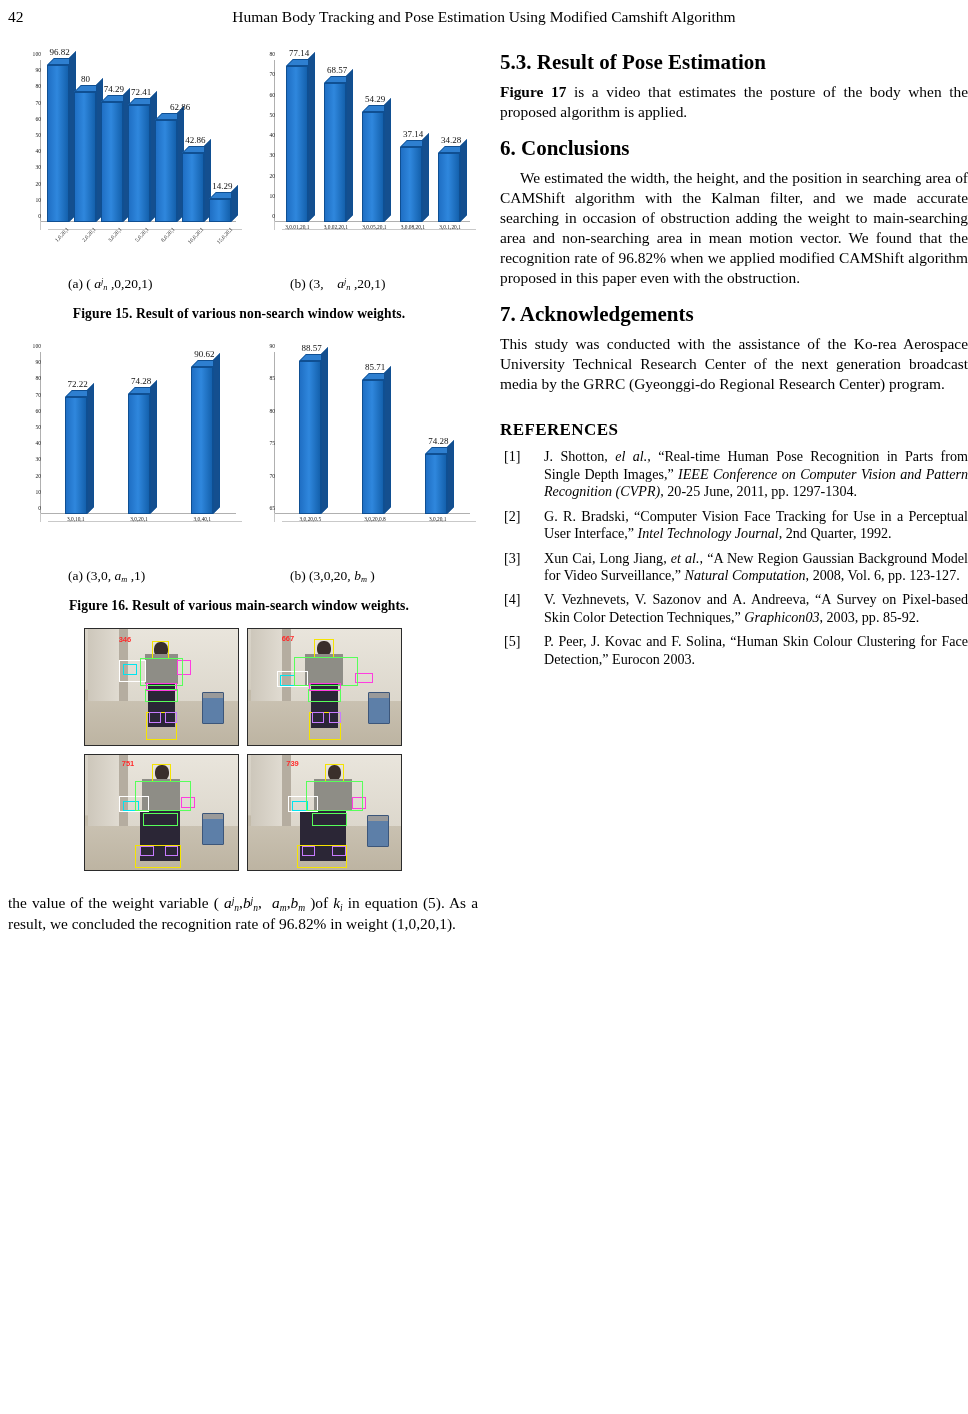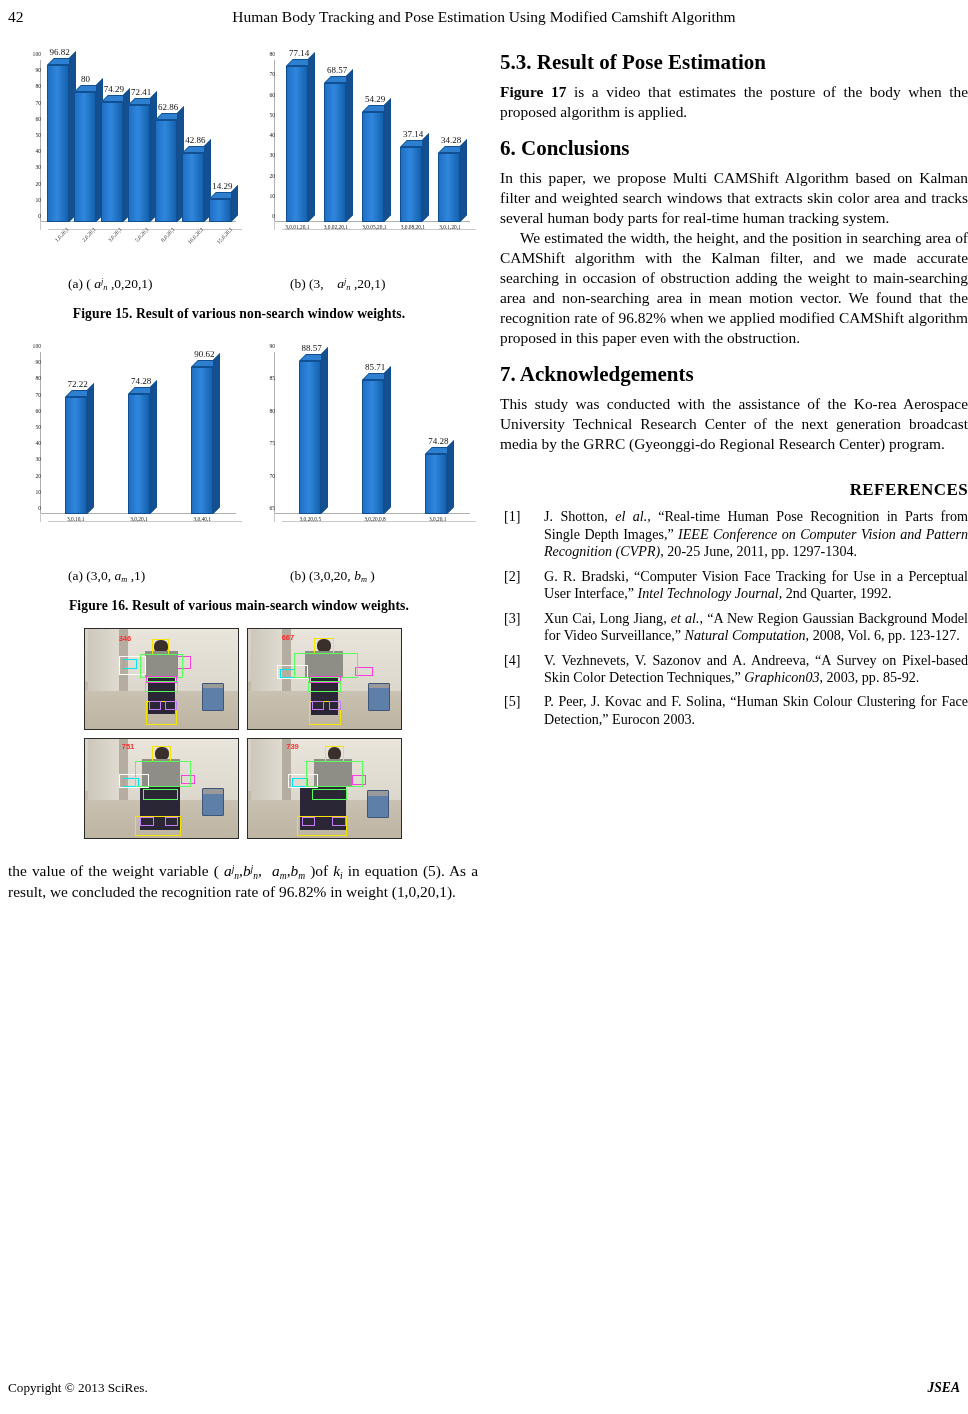--- a/index.html
+++ b/index.html
@@ -68,21 +68,21 @@
           margin-top:6px;letter-spacing:.1px;}
   .figcap.left{text-align:left;}
 
   
   .mi{font-style:italic;font-family:"Liberation Serif",serif;}
   sup.s,sub.s{font-size:.62em;font-style:italic;}
   sub.s{vertical-align:-0.28em;}
   sup.s{vertical-align:0.45em;}
 
   
-  .photogrid{position:relative;width:318px;height:211px;margin:14px auto 0 auto;
+  .photogrid{position:relative;width:318px;height:243px;margin:14px auto 0 auto;
              display:grid;grid-template-columns:1fr 1fr;grid-template-rows:1fr 1fr;gap:8px;}
   .photo{position:relative;overflow:hidden;background:#cfc9bd;border:1px solid #2b2b2b;}
   .pbg{position:absolute;inset:0;
        background:
         linear-gradient(to bottom,#d8d3c8 0%,#d2ccbf 52%,#c2baa9 53%,#cdc6b6 100%);}
   .doorL{position:absolute;left:2%;top:0;width:20%;height:68%;
          background:linear-gradient(to right,#cdc7bb,#e0dbd1);border-right:1px solid #9c958a;}
   .doorR{position:absolute;left:22%;top:0;width:6%;height:66%;
          background:#b5ada0;}
   .wall{position:absolute;left:28%;top:0;right:0;height:64%;
@@ -104,21 +104,21 @@
   .bv{border:1px solid #c77bff;}
   .frameno{position:absolute;font-size:7.5px;color:#ff2a2a;font-weight:bold;
            font-family:"Liberation Sans",sans-serif;}
 
   
   p.t{font-size:15.4px;line-height:1.30;text-align:justify;margin:0 0 0 0;
       text-justify:inter-word;}
   p.ind{text-indent:20px;}
   h2.sec{font-size:21px;font-weight:bold;margin:14px 0 7px 0;}
   h2.sec.first{margin-top:0;}
-  .refhead{text-align:right;font-size:17px;font-weight:bold;margin:26px 0 8px 0;
+  .refhead{text-align:left;font-size:17px;font-weight:bold;margin:26px 0 8px 0;
            letter-spacing:.4px;}
   .ref{position:relative;padding-left:44px;font-size:14.1px;line-height:1.24;
        text-align:justify;margin-bottom:7px;}
   .ref .num{position:absolute;left:4px;top:0;}
   .it{font-style:italic;}
 
   
   .footer{position:absolute;left:0;bottom:14px;width:968px;height:20px;}
   .footer .cr{position:absolute;left:8px;top:0;font-size:13.2px;}
   .footer .jn{position:absolute;right:8px;top:0;font-size:13.6px;font-weight:bold;font-style:italic;}
@@ -186,21 +186,21 @@
                     <div class="bar-side"></div>
                   </div>
                   <div class="barval" style="bottom: calc(72.41% + 8px);">72.41</div>
                 </div>
                 <div class="barwrap">
                   <div class="bar3d" style="height: 62.86%;">
                     <div class="bar-front" style="height: 100%;"></div>
                     <div class="bar-top"></div>
                     <div class="bar-side"></div>
                   </div>
-                  <div class="barval" style="bottom: calc(62.86% + 8px);">62.86</div>
+                  <div class="barval" style="bottom: calc(62.86% + 8px); margin-left: 12px;">62.86</div>
                 </div>
                 <div class="barwrap">
                   <div class="bar3d" style="height: 42.86%;">
                     <div class="bar-front" style="height: 100%;"></div>
                     <div class="bar-top"></div>
                     <div class="bar-side"></div>
                   </div>
                   <div class="barval" style="bottom: calc(42.86% + 8px);">42.86</div>
                 </div>
                 <div class="barwrap">
@@ -511,35 +511,30 @@
       <span>the value of the weight variable ( </span><span class="mi">a</span><sup class="s">j</sup><sub class="s">n</sub>,<span class="mi">b</span><sup class="s">j</sup><sub class="s">n</sub>,&nbsp;&nbsp;<span class="mi">a</span><sub class="s">m</sub>,<span class="mi">b</span><sub class="s">m</sub><span> )of </span><span class="mi">k</span><sub class="s">i</sub>
       <span>in equation (5). As a result, we concluded the recognition rate of 96.82% in weight (1,0,20,1).</span>
     </p>
   </div>
 
   <div class="col-right">
     <h2 class="sec first">5.3. Result of Pose Estimation</h2>
     <p class="t"><b>Figure 17</b><span> is a video that estimates the posture of the body when the proposed algorithm is applied.</span></p>
 
     <h2 class="sec">6. Conclusions</h2>
-    <p class="t">In this paper, we propose Multi CAMShift Algorithm based on Kalman filter and weighted search windows that extracts skin color area and tracks several human body parts for real-time human tracking system.</p>
     <p class="t ind">We estimated the width, the height, and the position in searching area of CAMShift algorithm with the Kalman filter, and we made accurate searching in occasion of obstruction adding the weight to main-searching area and non-searching area in mean motion vector. We found that the recognition rate of 96.82% when we applied modified CAMShift algorithm proposed in this paper even with the obstruction.</p>
 
     <h2 class="sec">7. Acknowledgements</h2>
     <p class="t">This study was conducted with the assistance of the Ko-rea Aerospace University Technical Research Center of the next generation broadcast media by the GRRC (Gyeonggi-do Regional Research Center) program.</p>
 
     <div class="refhead">REFERENCES</div>
 
     <div id="reflist">
         <div class="ref"><span class="num">[1]</span><span>J. Shotton, </span><span class="it">el al.,</span><span> “Real-time Human Pose Recognition in Parts from Single Depth Images,” </span><span class="it">IEEE Conference on Computer Vision and Pattern Recognition (CVPR)</span><span>, 20-25 June, 2011, pp. 1297-1304.</span></div>
         <div class="ref"><span class="num">[2]</span><span>G. R. Bradski, “Computer Vision Face Tracking for Use in a Perceptual User Interface,” </span><span class="it">Intel Technology Journal</span><span>, 2nd Quarter, 1992.</span></div>
         <div class="ref"><span class="num">[3]</span><span>Xun Cai, Long Jiang, </span><span class="it">et al.,</span><span> “A New Region Gaussian Background Model for Video Surveillance,” </span><span class="it">Natural Computation</span><span>, 2008, Vol. 6, pp. 123-127.</span></div>
         <div class="ref"><span class="num">[4]</span><span>V. Vezhnevets, V. Sazonov and A. Andreeva, “A Survey on Pixel-based Skin Color Detection Techniques,” </span><span class="it">Graphicon03</span><span>, 2003, pp. 85-92.</span></div>
         <div class="ref"><span class="num">[5]</span><span>P. Peer, J. Kovac and F. Solina, “Human Skin Colour Clustering for Face Detection,” Eurocon 2003.</span></div>
       </div>
   </div>
 
-  <div class="footer">
-    <div class="cr">Copyright © 2013 SciRes.</div>
-    <div class="jn">JSEA</div>
-  </div>
 
 </div>
 
 </body></html>

